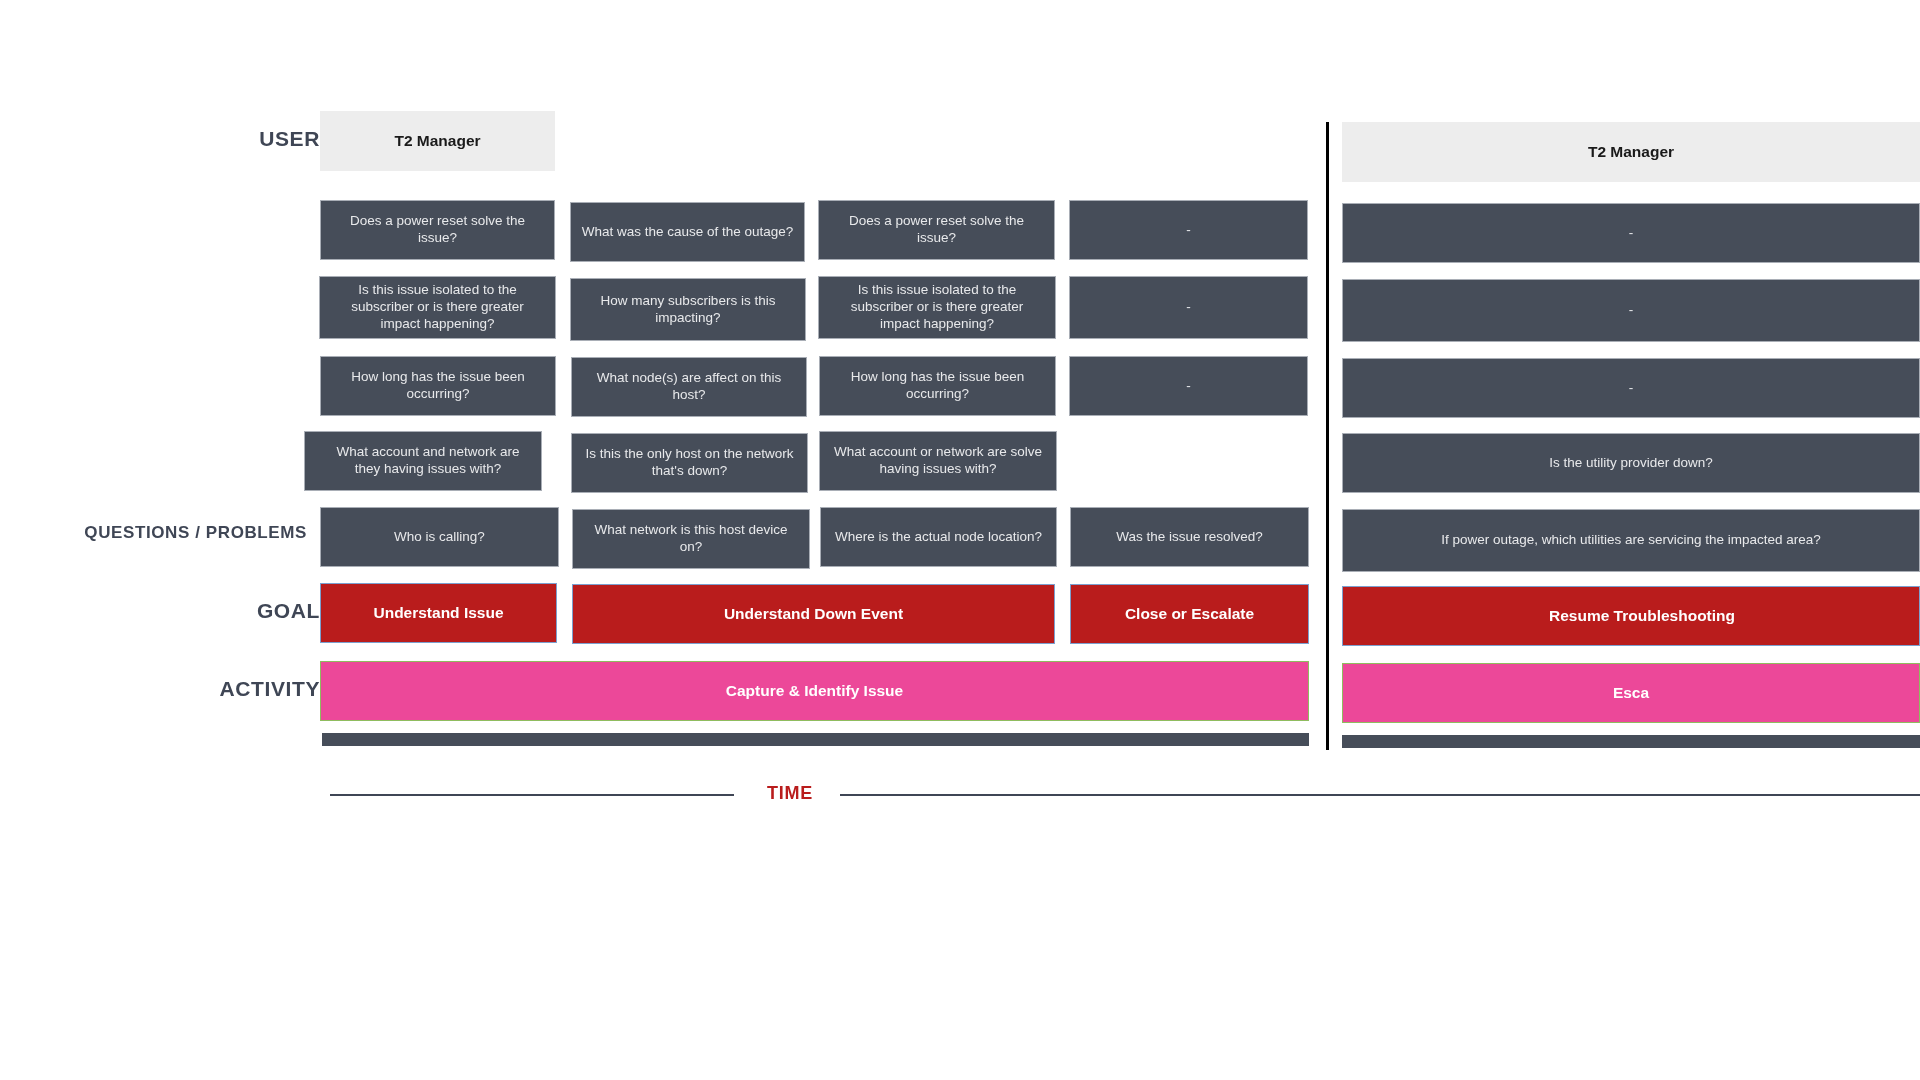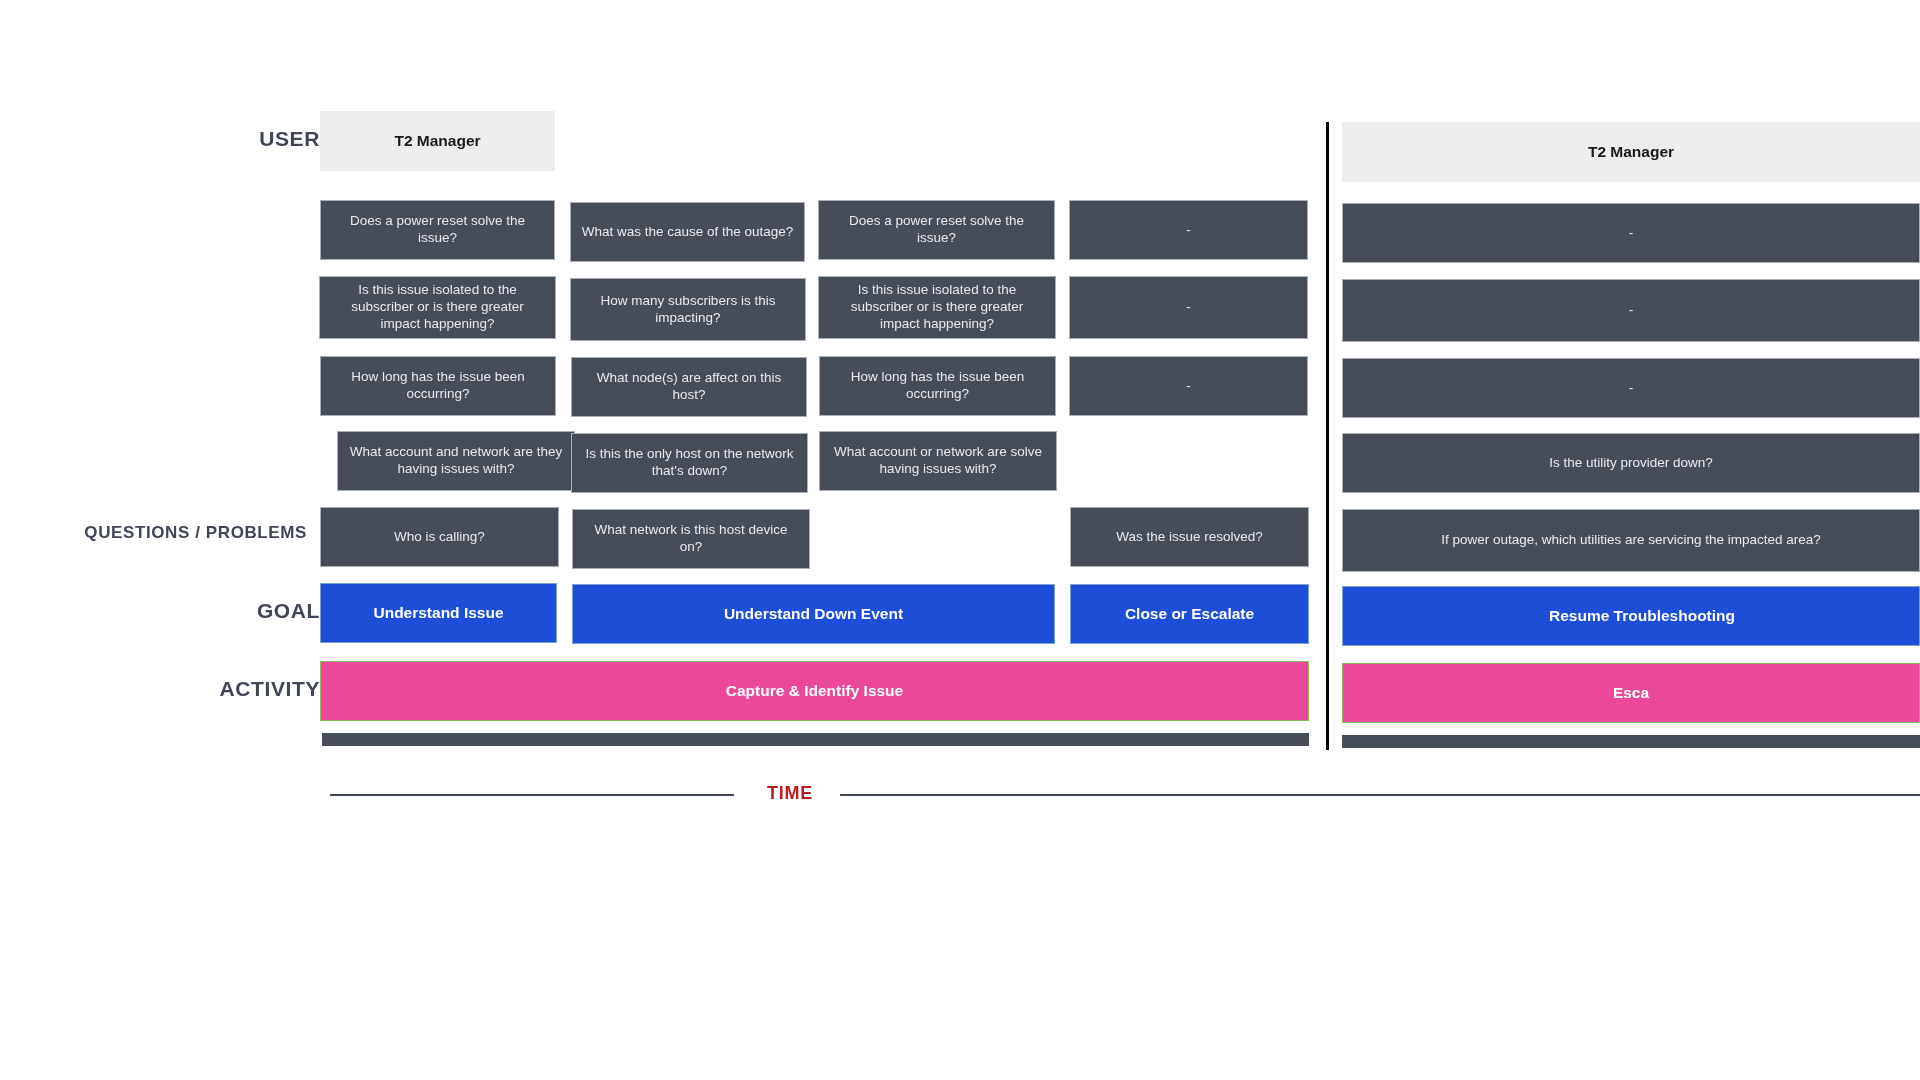--- a/index.html
+++ b/index.html
@@ -44,21 +44,21 @@
     font-weight: bold;
   }
   .card-q {
     background: #464D59;
     color: #E8E9EB;
     font-size: 13.5px;
     font-weight: normal;
     border: 1px solid #A9AEB6;
   }
   .card-goal {
-    background: #1d4ed8;
+    background: #b91c1c;
     color: #FFFFFF;
     font-size: 15.5px;
     font-weight: bold;
     border: 1px solid #7CA0CF;
   }
   .card-activity {
     background: #ec4899;
     color: #FFFFFF;
     font-size: 15.5px;
     font-weight: bold;
@@ -119,33 +119,34 @@
   <div class="row-label" id="label-questions">QUESTIONS / PROBLEMS</div>
   <div class="row-label" id="label-goal">GOAL</div>
   <div class="row-label" id="label-activity">ACTIVITY</div>
 
   <div class="card card-user" style="left:320px; top:111px; width:235px; height:60px;">T2 Manager</div>
   <div class="card card-user" style="left:1342px; top:122px; width:578px; height:60px;">T2 Manager</div>
 
   <div class="card card-q" style="left:320px; top:200px; width:235px; height:60px;">Does a power reset solve the issue?</div>
   <div class="card card-q" style="left:319px; top:276px; width:237px; height:63px;">Is this issue isolated to the subscriber or is there greater impact happening?</div>
   <div class="card card-q" style="left:320px; top:356px; width:236px; height:60px;">How long has the issue been occurring?</div>
-  <div class="card card-q" style="left:337px; top:431px; width:238px; height:60px;">What account and network are they having issues with?</div>
+  <div class="card card-q" style="left:304px; top:431px; width:238px; height:60px;padding-left:20px;">What account and network are they having issues with?</div>
   <div class="card card-q" style="left:320px; top:507px; width:239px; height:60px;">Who is calling?</div>
 
   <div class="card card-q" style="left:570px; top:202px; width:235px; height:60px;">What was the cause of the outage?</div>
   <div class="card card-q" style="left:570px; top:278px; width:236px; height:63px;">How many subscribers is this impacting?</div>
   <div class="card card-q" style="left:571px; top:357px; width:236px; height:60px;">What node(s) are affect on this host?</div>
   <div class="card card-q" style="left:571px; top:433px; width:237px; height:60px;">Is this the only host on the network that's down?</div>
   <div class="card card-q" style="left:572px; top:509px; width:238px; height:60px;">What network is this host device on?</div>
 
   <div class="card card-q" style="left:818px; top:200px; width:237px; height:60px;">Does a power reset solve the issue?</div>
   <div class="card card-q" style="left:818px; top:276px; width:238px; height:63px;">Is this issue isolated to the subscriber or is there greater impact happening?</div>
   <div class="card card-q" style="left:819px; top:356px; width:237px; height:60px;">How long has the issue been occurring?</div>
   <div class="card card-q" style="left:819px; top:431px; width:238px; height:60px;">What account or network are solve having issues with?</div>
+  <div class="card card-q" style="left:820px; top:507px; width:237px; height:60px;">Where is the actual node location?</div>
 
   <div class="card card-q" style="left:1069px; top:200px; width:239px; height:60px;">-</div>
   <div class="card card-q" style="left:1069px; top:276px; width:239px; height:63px;">-</div>
   <div class="card card-q" style="left:1069px; top:356px; width:239px; height:60px;">-</div>
   <div class="card card-q" style="left:1070px; top:507px; width:239px; height:60px;">Was the issue resolved?</div>
 
   <div class="card card-q" style="left:1342px; top:203px; width:578px; height:60px;">-</div>
   <div class="card card-q" style="left:1342px; top:279px; width:578px; height:63px;">-</div>
   <div class="card card-q" style="left:1342px; top:358px; width:578px; height:60px;">-</div>
   <div class="card card-q" style="left:1342px; top:433px; width:578px; height:60px;">Is the utility provider down?</div>

